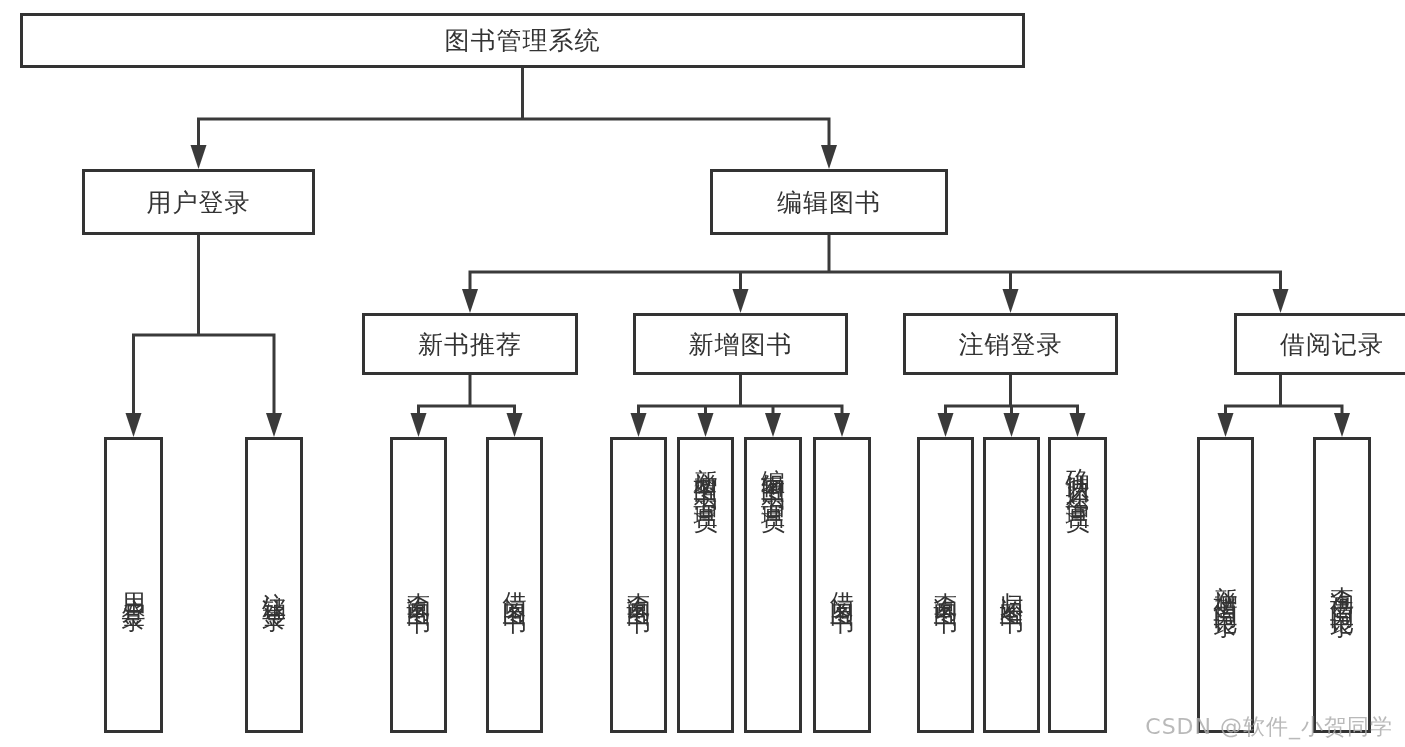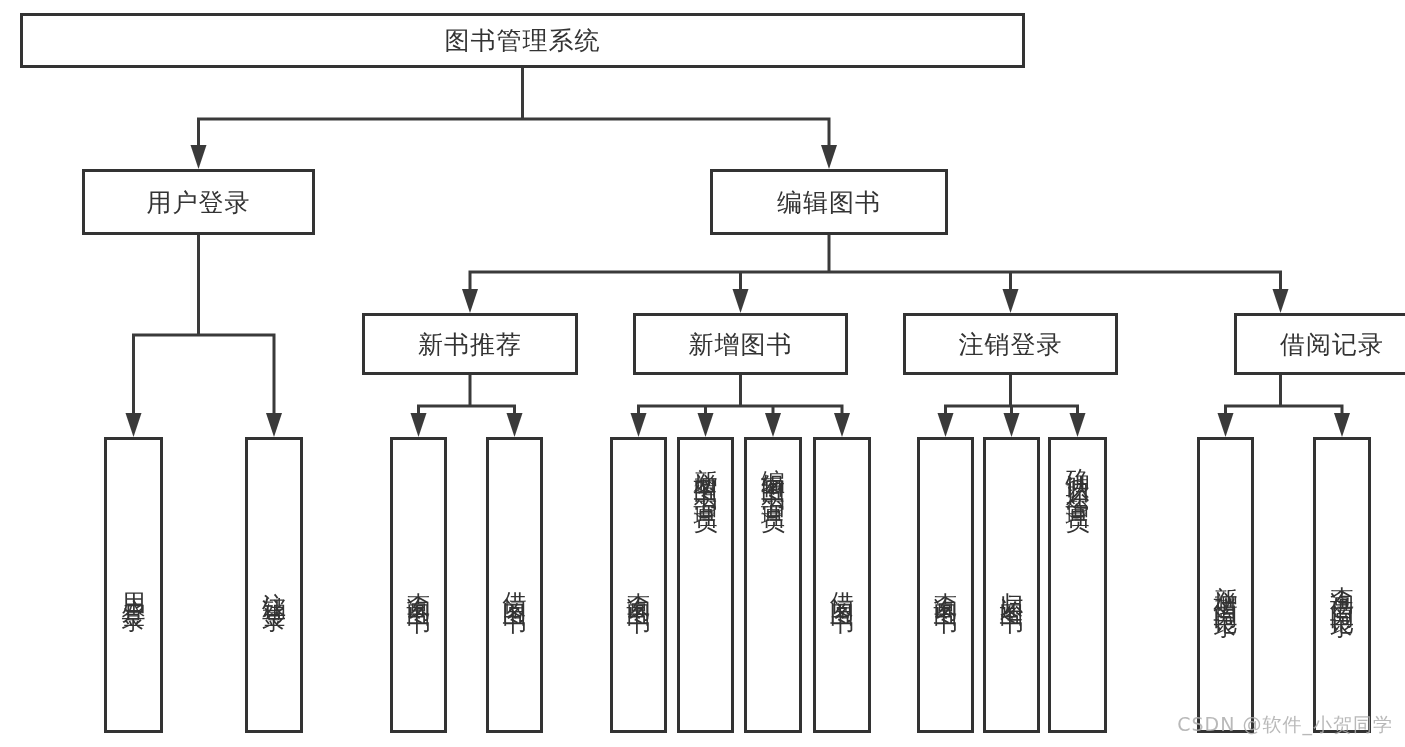--- a/index.html
+++ b/index.html
@@ -82,21 +82,21 @@
   .leaf-c4 { left: 813px;  width: 58px; }
   .leaf-d1 { left: 917px;  width: 57px; }
   .leaf-d2 { left: 983px;  width: 57px; }
   .leaf-d3 { left: 1048px; width: 59px; }
   .leaf-e1 { left: 1197px; width: 57px; }
   .leaf-e2 { left: 1313px; width: 58px; }
   .watermark {
     position: absolute;
     right: 12px;
     top: 712px;
-    font-size: 19px;
+    font-size: 22px;
     letter-spacing: 1px;
     color: rgba(173, 173, 173, 0.85);
     white-space: nowrap;
     z-index: 10;
     font-weight: 500;
   }
 </style>
 </head>
 <body>
 

